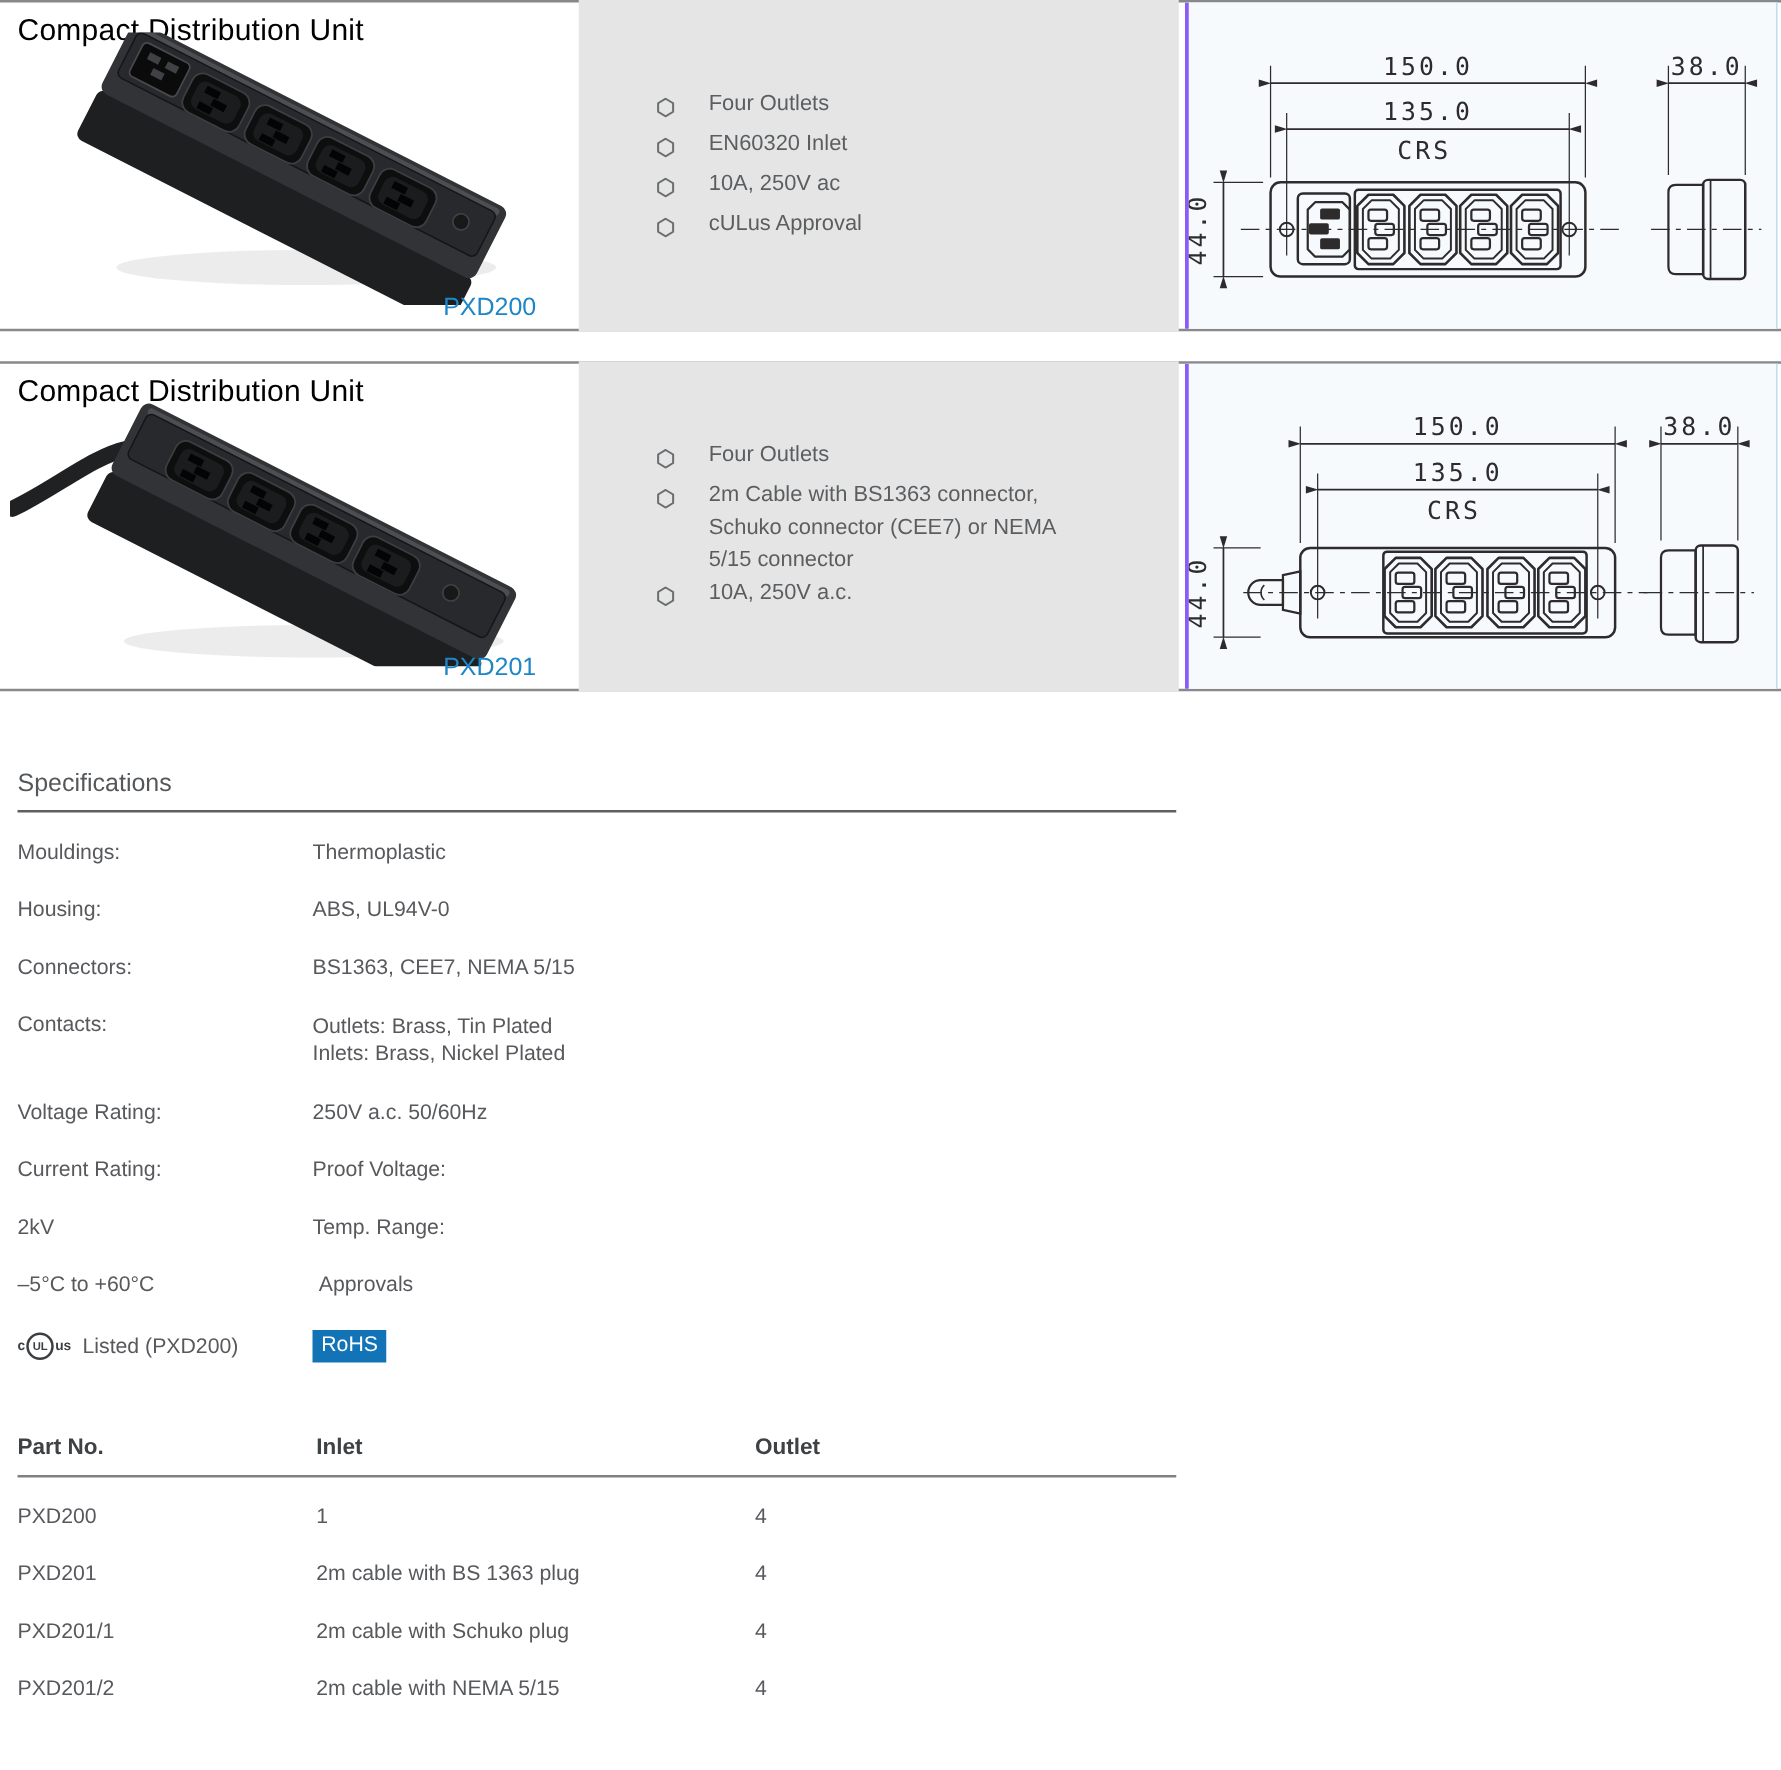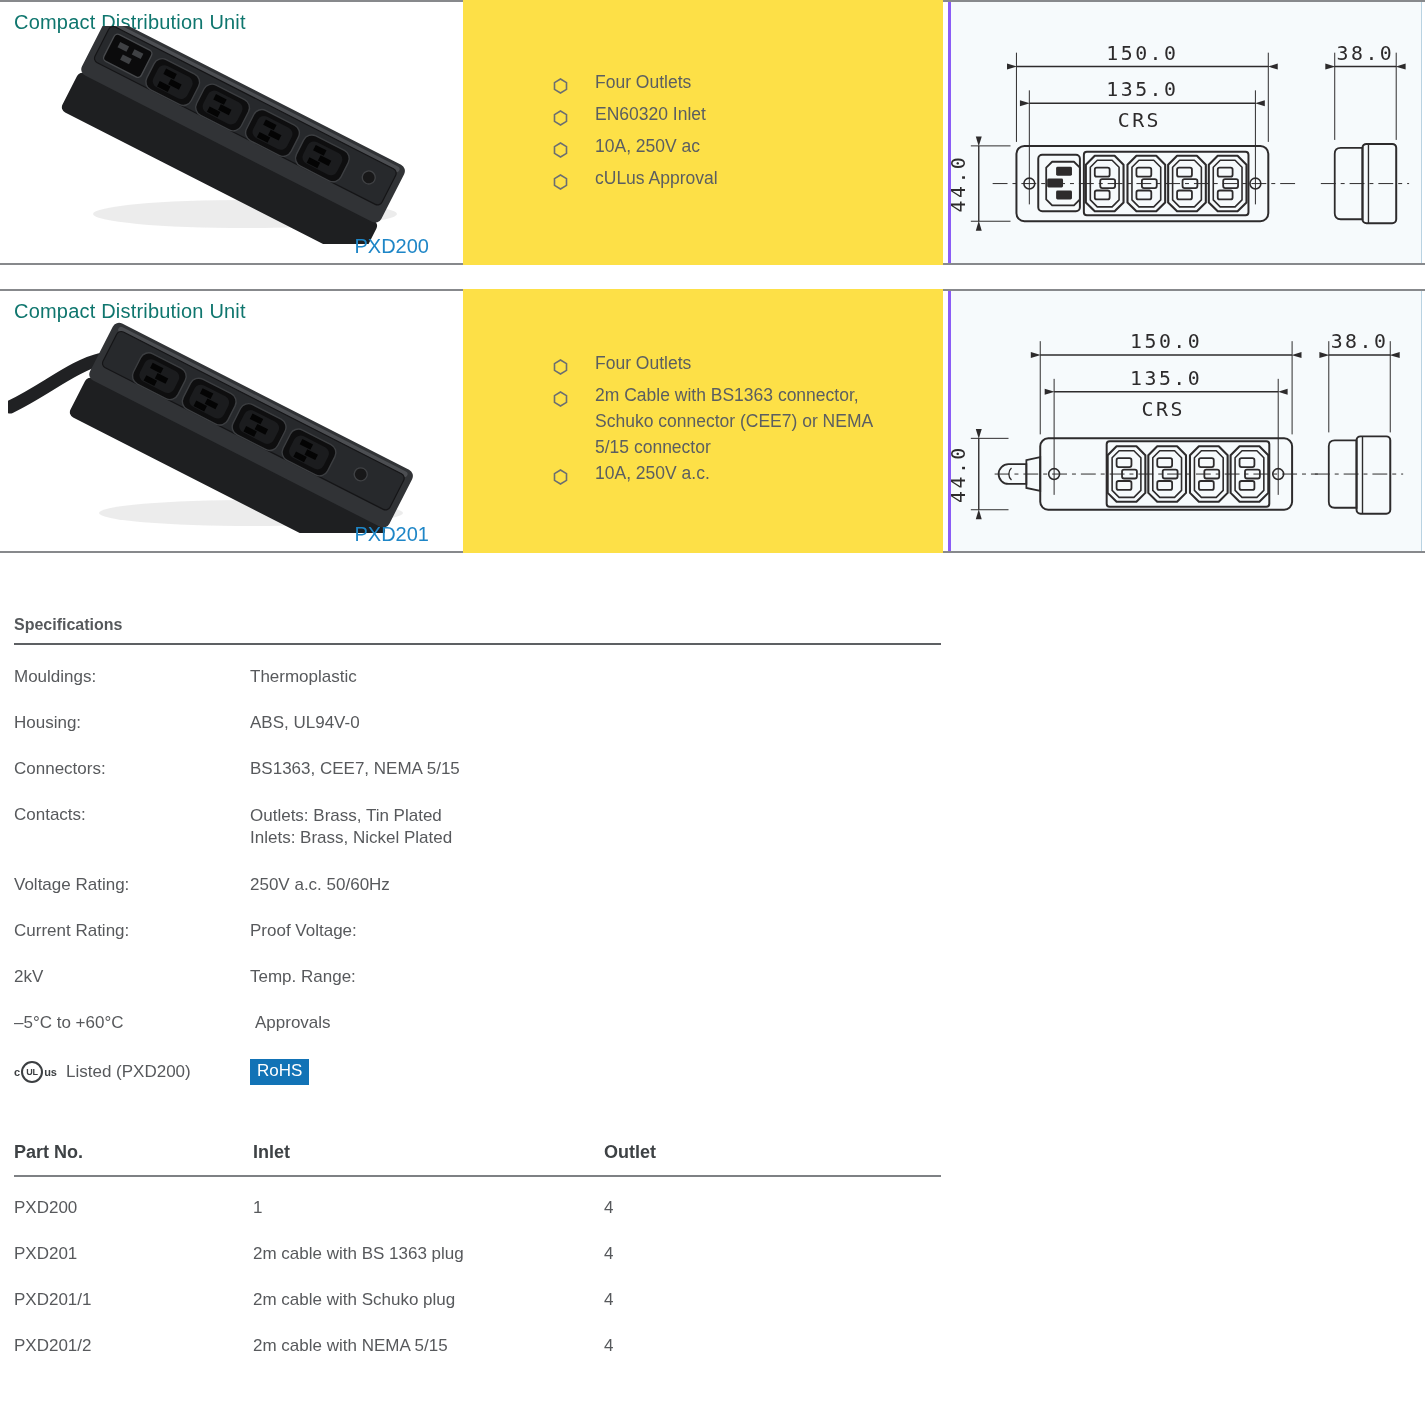--- a/index.html
+++ b/index.html
@@ -10,39 +10,39 @@
     color:#57595c; position:relative;
   }
 
   
   .product-row { position:relative; height:265px; display:grid; grid-template-columns:463px 480px 1fr; }
   .product-row.second { margin-top:24px; height:264px; }
   .hline { position:absolute; left:0; right:0; height:2px; background:#87898c; z-index:0; }
   .hline.top { top:0; } .hline.bot { bottom:0; }
 
   .col-left { position:relative; z-index:1; }
-  .product-title { margin:11px 0 0 14px; font-size:20px; font-weight:400; color:#0f766e; letter-spacing:.2px; }
+  .product-title { margin:11px 0 0 14px; font-size:24px; font-weight:400; color:#000000; letter-spacing:.2px; }
   .photo { position:absolute; left:8px; top:26px; width:432px; height:218px; }
   .photo svg { width:100%; height:100%; display:block; }
   .part-no { position:absolute; right:34px; bottom:7px; font-size:20px; color:#1e86c7; }
 
-  .feature-box { position:relative; z-index:1; background:#fde047; display:flex; align-items:center;padding-left:28px; }
+  .feature-box { position:relative; z-index:1; background:#e5e5e5; display:flex; align-items:center; }
   .feature-list { list-style:none; margin:0; padding:0 16px 0 62px; }
   .feature-list li { display:grid; grid-template-columns:42px 1fr; font-size:17.5px; color:#5b5e61; line-height:26px; max-width:340px; }
   .hex-icon { margin-top:6px; }
 
   .drawing-panel { position:relative; z-index:1; margin:2px 3px 2px 5px; background:#f6fafc;
     border-left:3px solid #8b5cf6; border-right:1px solid #b9d3e2; }
   .drawing-panel svg { width:100%; height:100%; display:block; }
   .dimtext { font-family:"DejaVu Sans Mono","Liberation Mono",monospace; font-size:20px; letter-spacing:2.5px; fill:#2d2b2c; }
   .outline { fill:none; stroke:#2d2b2c; }
 
   
   .specs { margin:63px 0 0 14px; width:927px; }
-  .specs h3 { margin:0 0 9px 0; font-size:16px; font-weight:bold; color:#55585b; }
+  .specs h3 { margin:0 0 9px 0; font-size:20px; font-weight:normal; color:#55585b; }
   .spec-rule { height:2px; background:#5d6063; }
   .spec-grid { display:grid; grid-template-columns:236px 1fr; row-gap:26px; padding-top:22px; font-size:17px; color:#57595c; }
   .multiline { white-space:pre-line; line-height:22px; }
   .approvals-label { padding-left:5px; }
   .approval-value { display:flex; align-items:center; }
   .ul-mark { display:inline-flex; align-items:center; margin-right:9px; }
   .ul-c,.ul-us { font-size:11px; font-weight:bold; color:#3c3f42; }
   .ul-circle { width:22px; height:22px; border:2px solid #3c3f42; border-radius:50%;
     display:inline-flex; align-items:center; justify-content:center;
     font-size:9px; font-weight:bold; color:#3c3f42; margin:0 1px; }

